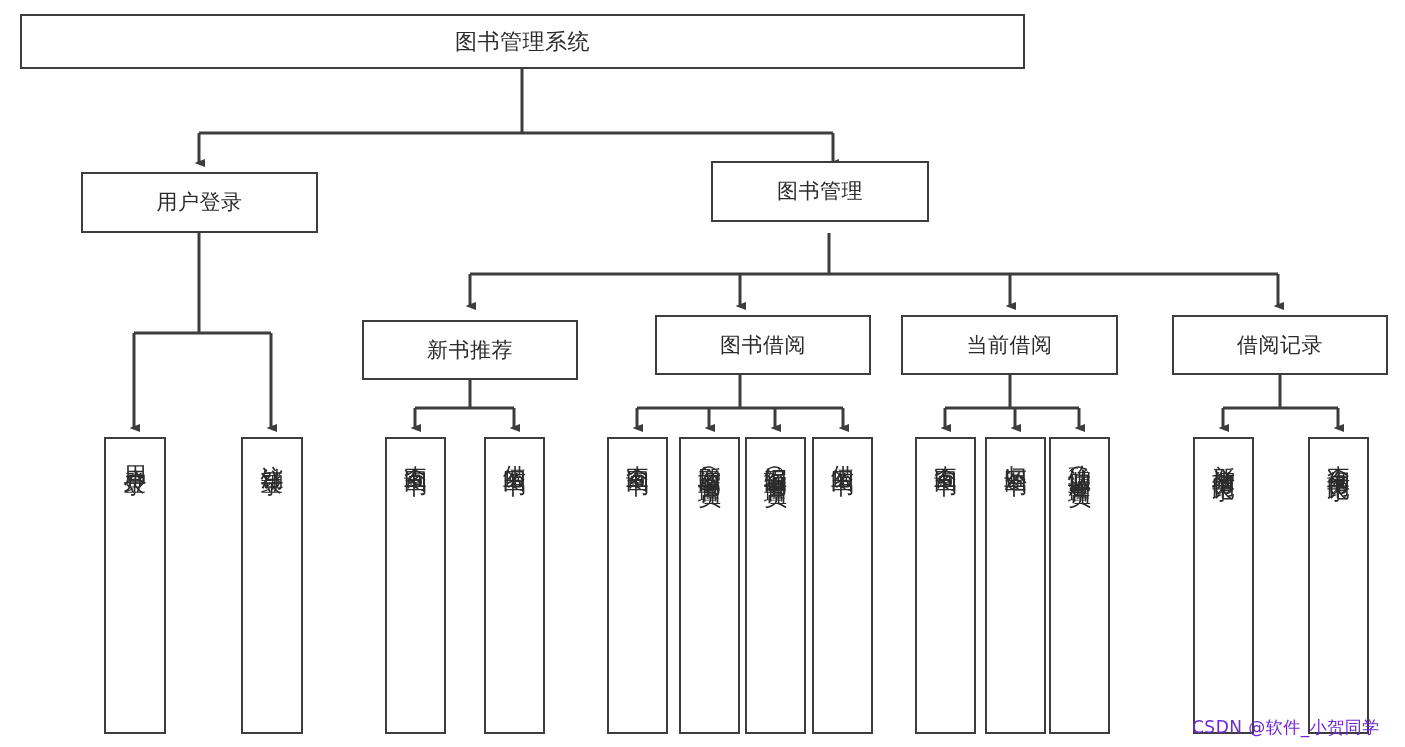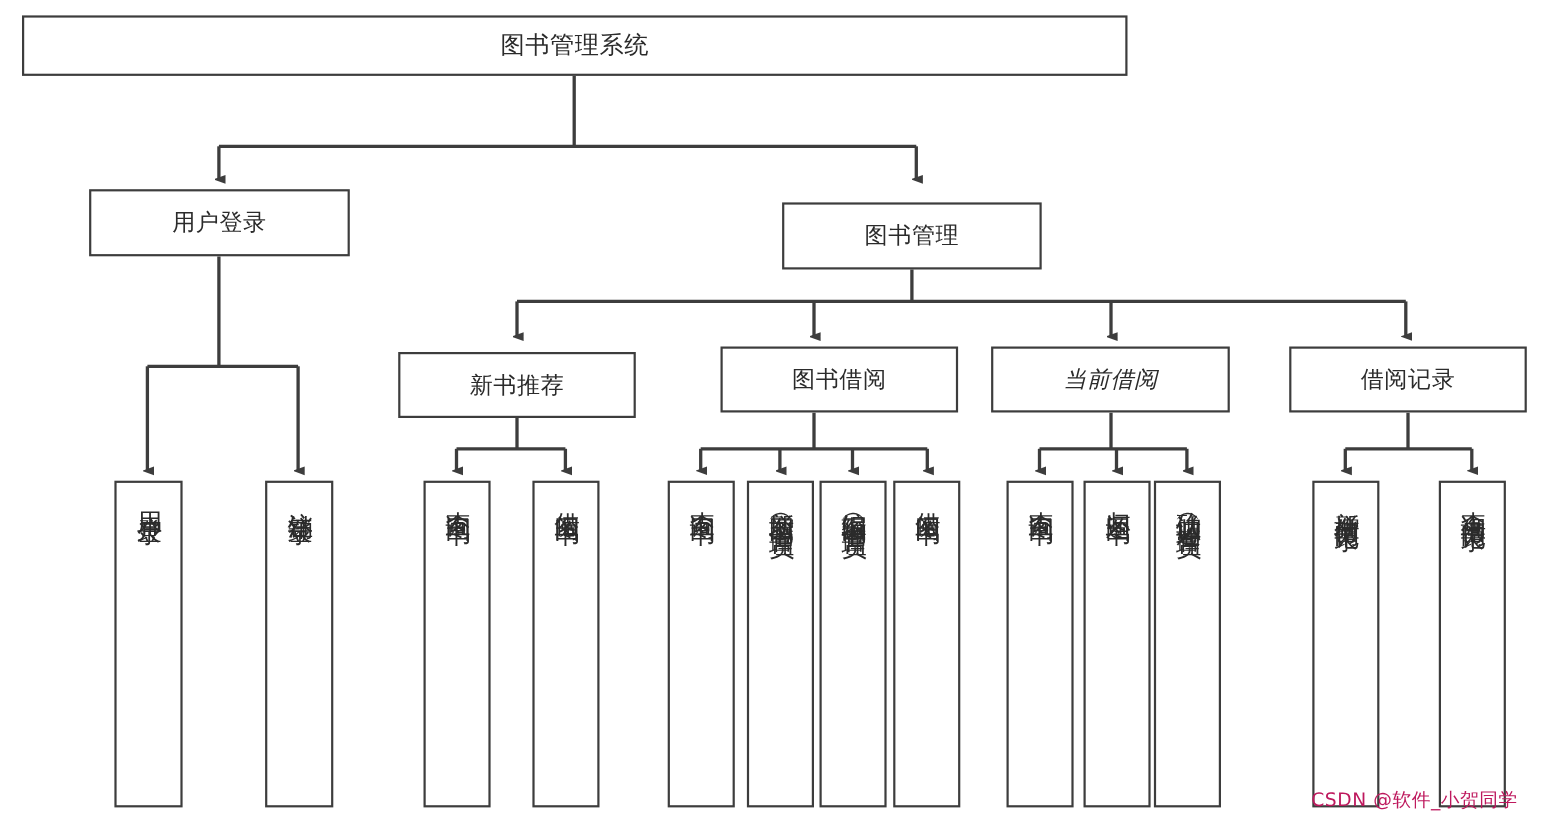--- a/index.html
+++ b/index.html
@@ -53,21 +53,21 @@
   .node.vert .label{
     writing-mode:vertical-rl;
     text-orientation:upright;
     font-size:23px;
     letter-spacing:3px;
     line-height:1;
   }
   .watermark{
     position:absolute;
     font-size:17px;
-    color:#be185d;
+    color:#6d28d9;
     white-space:nowrap;
     z-index:3;
     letter-spacing:0.5px;
     font-family:"DejaVu Sans","Liberation Sans",sans-serif;
   }
 </style>
 </head>
 <body>
 
 <div id="canvas">
@@ -123,33 +123,33 @@
   </svg>
 
   <div class="node horiz root" style="left:20px; top:14px; width:1005px; height:55px;">
     <span class="label">图书管理系统</span>
   </div>
 
   <div class="node horiz" style="left:81px; top:172px; width:237px; height:61px;">
     <span class="label">用户登录</span>
   </div>
 
-  <div class="node horiz" style="left:711px; top:184px; width:236px; height:61px;">
+  <div class="node horiz" style="left:711px; top:161px; width:218px; height:61px;">
     <span class="label">图书管理</span>
   </div>
 
   <div class="node horiz" style="left:362px; top:320px; width:216px; height:60px;">
     <span class="label">新书推荐</span>
   </div>
 
   <div class="node horiz" style="left:632px; top:315px; width:216px; height:60px;margin-left:23px;">
     <span class="label">图书借阅</span>
   </div>
 
-  <div class="node horiz" style="left:901px; top:315px; width:217px; height:60px;font-style:italic;">
+  <div class="node horiz" style="left:901px; top:315px; width:217px; height:60px;">
     <span class="label">当前借阅</span>
   </div>
 
   <div class="node horiz" style="left:1172px; top:315px; width:216px; height:60px;">
     <span class="label">借阅记录</span>
   </div>
 
   <div class="node vert" style="left:104px; top:437px; width:62px; height:297px;">
     <span class="label">用户登录</span>
   </div>

